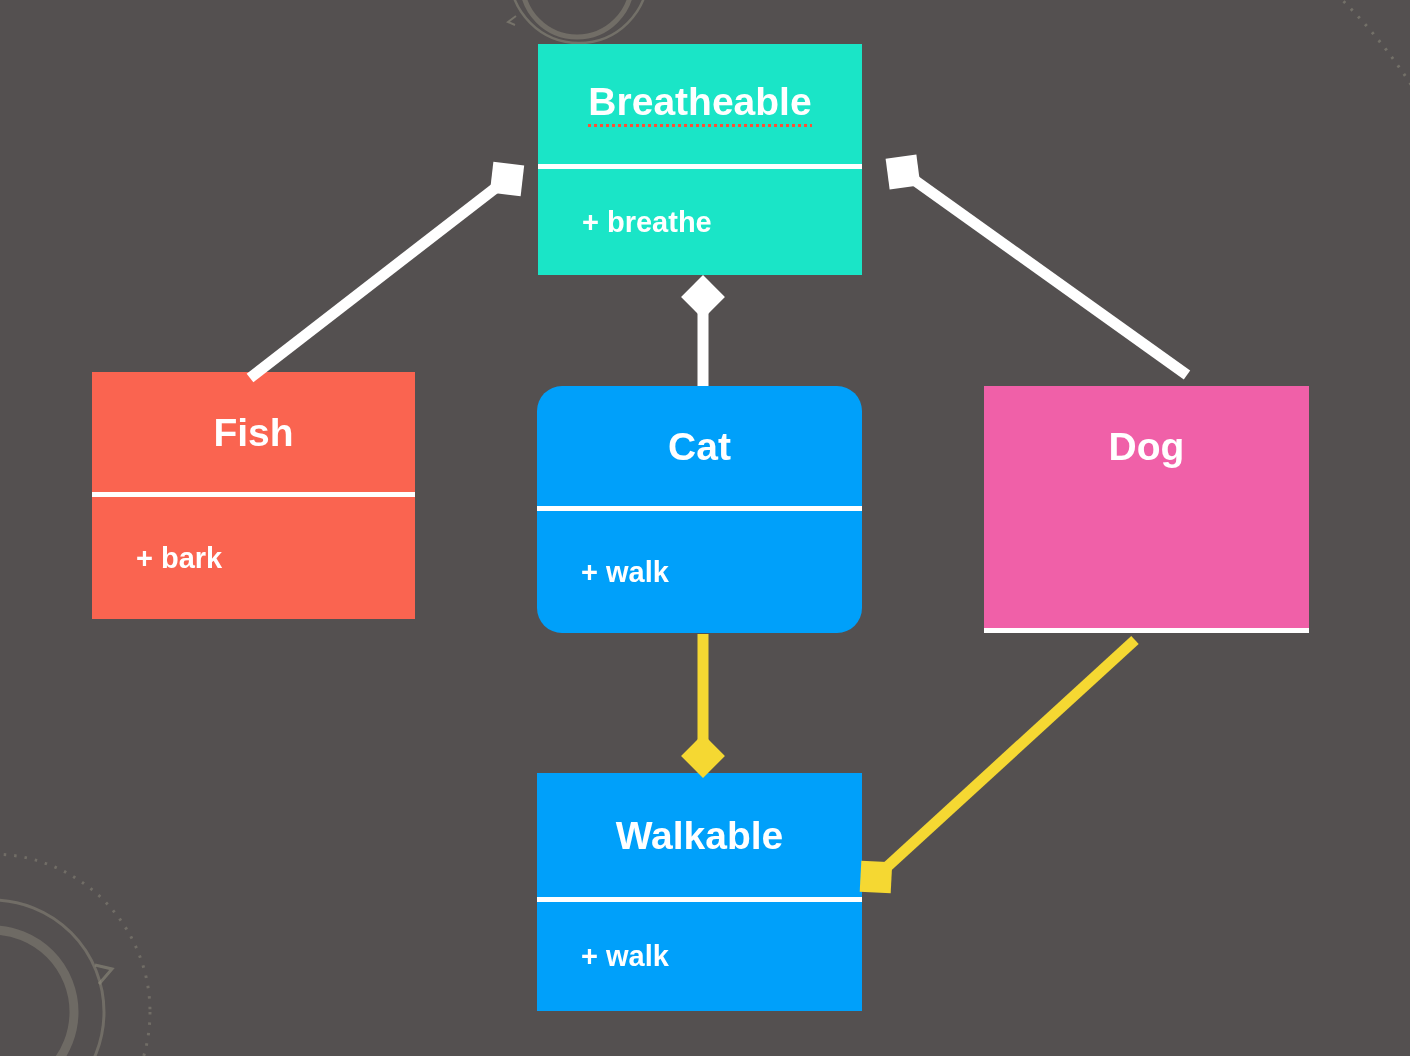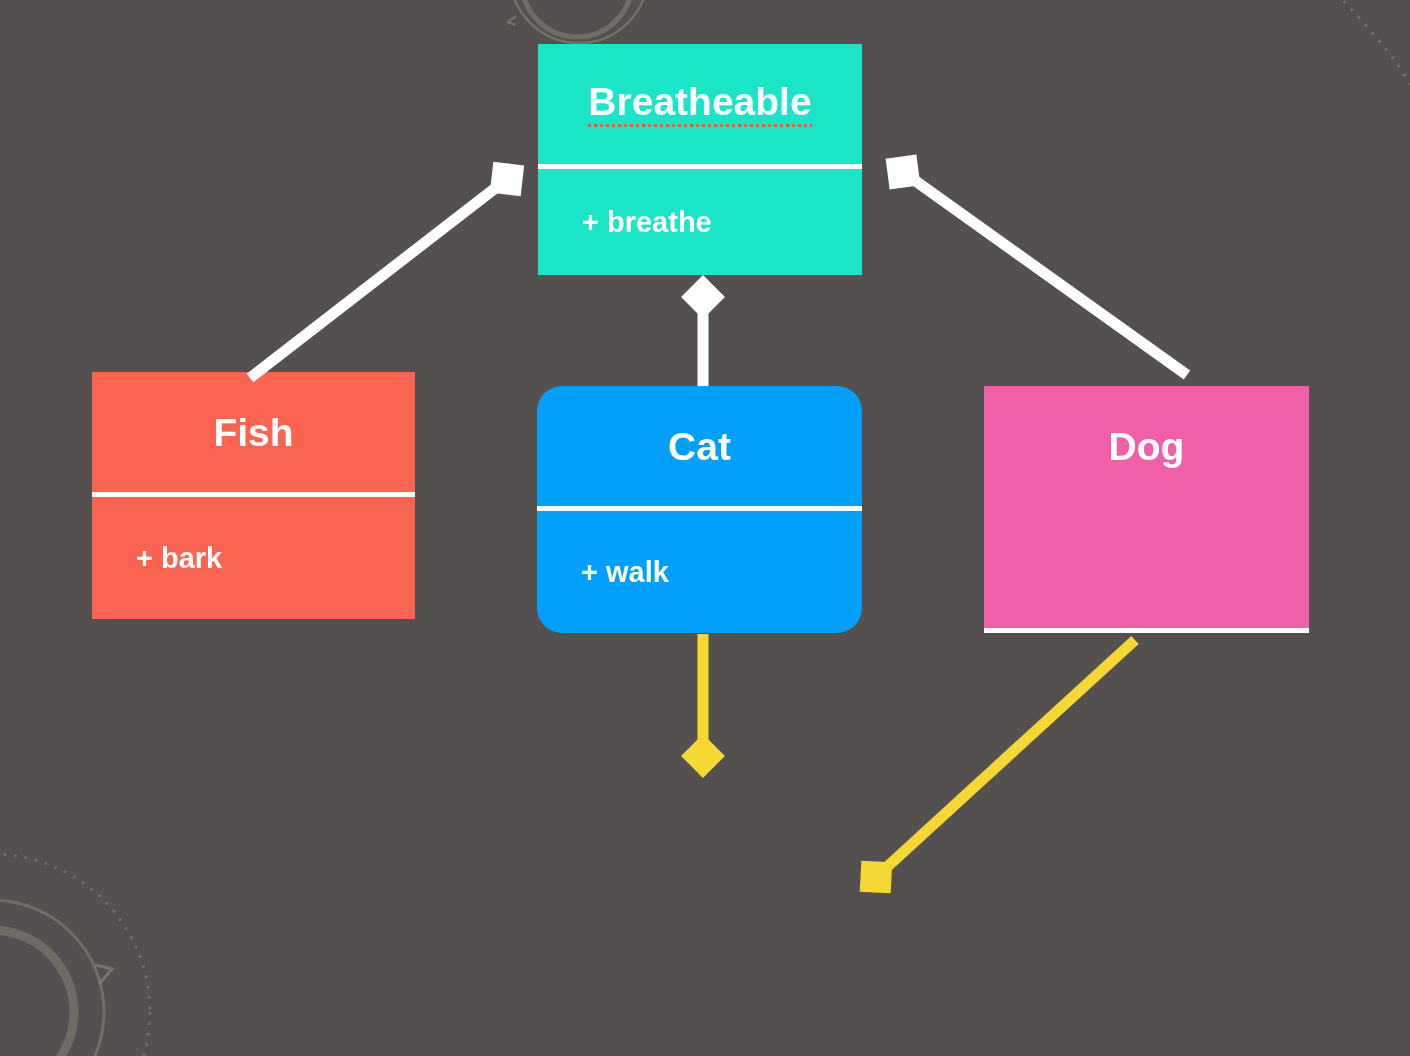--- a/index.html
+++ b/index.html
@@ -103,20 +103,29 @@
     </div>
   </div>
 
   <div class="node node-dog" style="background-color: rgb(240, 96, 168); justify-content: space-between;">
     <div class="title-section">
       <span class="title">Dog</span>
     </div>
     <div class="divider"></div>
   </div>
 
+  <div class="node node-walkable" style="background-color: rgb(0, 160, 250);">
+    <div class="title-section">
+      <span class="title">Walkable</span>
+    </div>
+    <div class="divider"></div>
+    <div class="attr-section">
+      <span class="attr">+ walk</span>
+    </div>
+  </div>
 
   <svg class="layer" width="1410" height="1056" viewBox="0 0 1410 1056">
 
     <g>
       <line class="connector-line" x1="250" y1="378" x2="507" y2="179" stroke="#ffffff"></line>
       <g transform="translate(507,179) rotate(6.6)">
         <rect x="-15.5" y="-15.5" width="31" height="31" fill="#ffffff"></rect>
       </g>
     </g>
 

